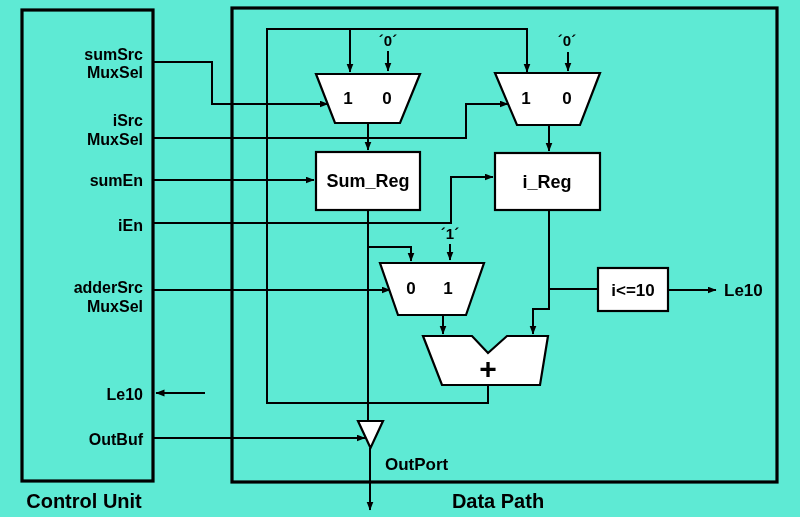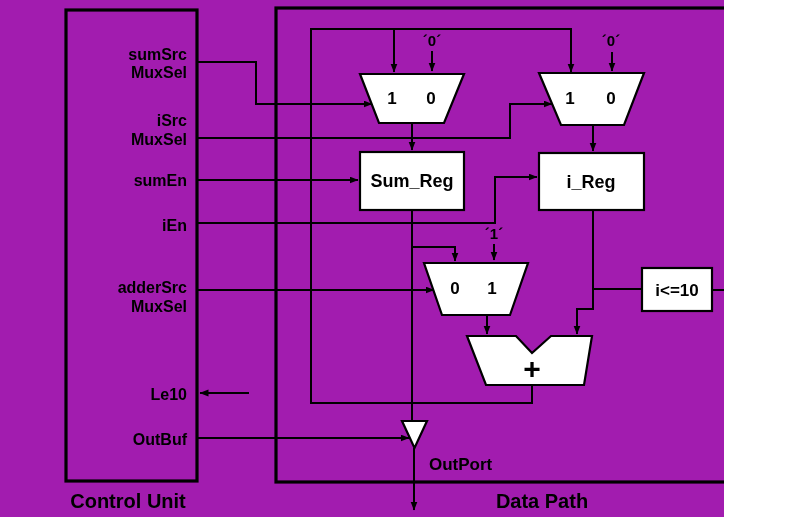--- a/index.html
+++ b/index.html
@@ -1,16 +1,16 @@
 <!DOCTYPE html>
 <html><head>
 <meta charset="utf-8">
 <style>
   html,body{margin:0;padding:0;background:#ffffff;}
-  #stage{position:relative;width:680px;height:517px;background:#a21caf;overflow:hidden;padding-left:44px;}
+  #stage{position:relative;width:800px;height:517px;background:#5eead4;overflow:hidden;}
   svg{display:block;}
   text{font-family:"Liberation Sans", sans-serif;font-weight:bold;fill:#000000;}
   .bigbox{fill:none;stroke:#000000;stroke-width:3.2;}
   .shape{fill:#ffffff;stroke:#000000;stroke-width:2.2;}
   .wire{fill:none;stroke:#000000;stroke-width:2;}
   .t16{font-size:16px;}
   .t17{font-size:17px;}
   .t18{font-size:18px;}
   .t20{font-size:20px;}
   .t15{font-size:15px;}

